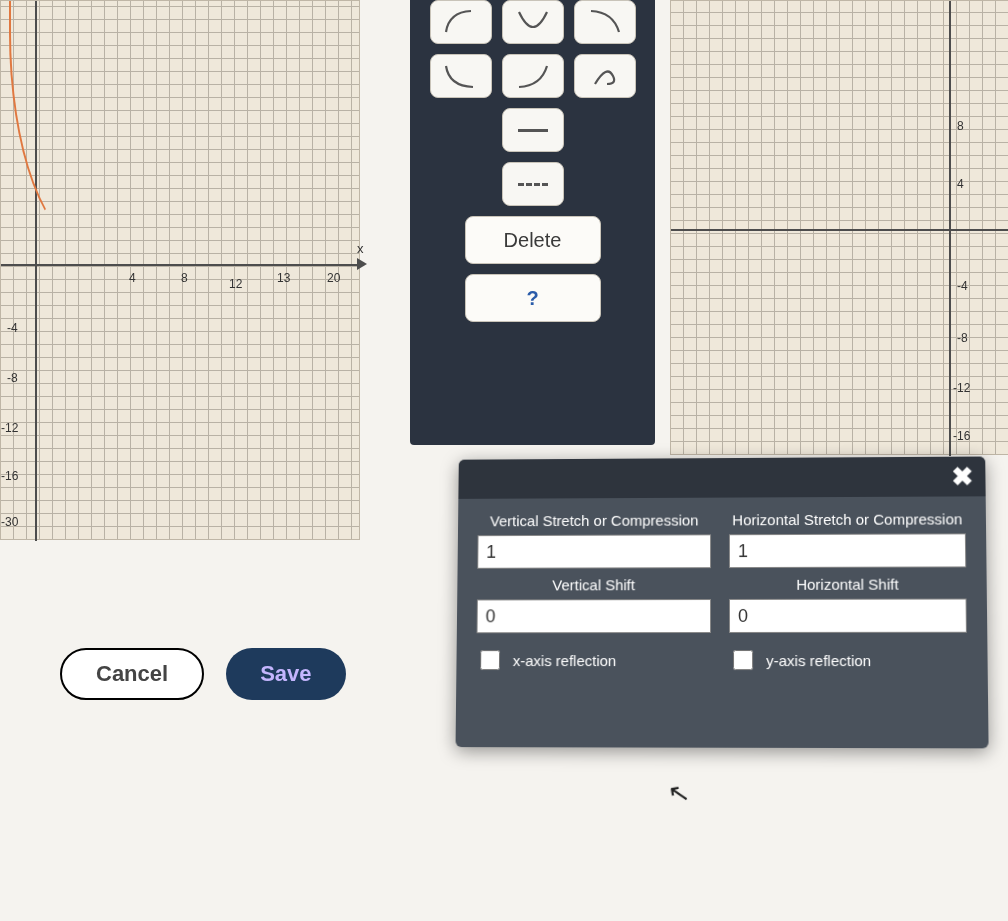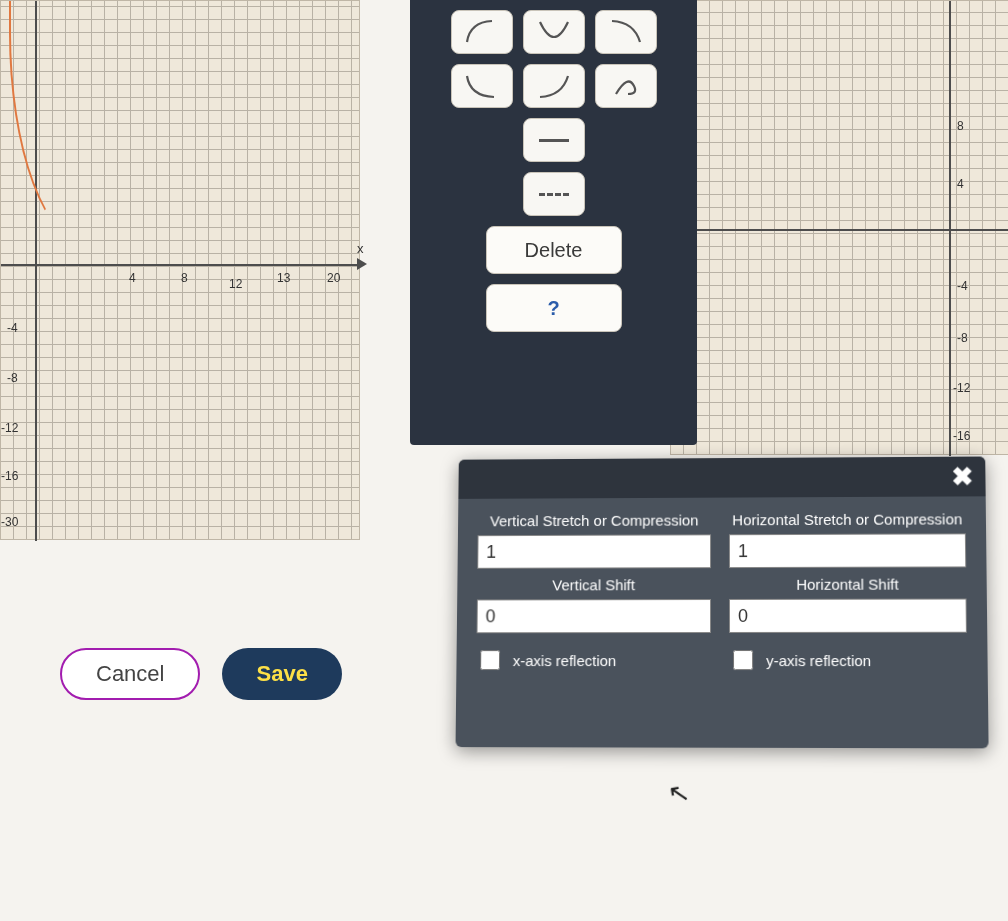--- a/index.html
+++ b/index.html
@@ -45,23 +45,23 @@
     position:absolute;
     top: 0; left: 8px; width: 80px; height: 245px;
     border-left: 2px solid #e07840;
     border-bottom: 2px solid transparent;
     border-radius: 0 0 0 90px / 0 0 0 240px;
     overflow:hidden;
   }
 
   
   .palette {
-    position:absolute; top:0; left:410px; width:287px; height:445px;
+    position:absolute; top:0; left:410px; width:245px; height:445px;
     background:var(--tool-dark);
-    padding:10px 13px 14px;
+    padding:0 13px 14px;
     border-radius:0 0 4px 4px;
     display:flex; flex-direction:column; align-items:center; gap:10px;
   }
   .pal-row { display:flex; gap:10px; }
   .pal-btn {
     width:62px; height:44px; background:#f8f7f3;
     border:1px solid #c9c4b9; border-radius:8px;
     display:flex; align-items:center; justify-content:center;
     font-size:20px; color:#555; cursor:pointer;
   }
@@ -98,22 +98,22 @@
   }
   .check-row { display:flex; align-items:center; gap:10px; font-size:15px; padding-top:6px;}
   .check-row input[type=checkbox]{ width:20px; height:20px; }
 
   
   .bottom-bar { position:absolute; top:648px; left:60px; display:flex; gap:22px; align-items:center;}
   .btn {
     height:52px; padding:0 34px; font-size:22px; border-radius:28px;
     display:flex; align-items:center; justify-content:center; cursor:pointer;
   }
-  .btn-outline { background:#fff; color:#444; border:2px solid #a21caf; }
-  .btn-primary { background:var(--navy); color:#fde047; border:none; font-weight:600; }
+  .btn-outline { background:#fff; color:#444; border:2px solid #000000;font-weight:bold; }
+  .btn-primary { background:var(--navy); color:#c4b5fd; border:none; font-weight:600; }
 
   
   .cursor-icon { position:absolute; top:778px; left:668px; font-size:26px; color:#222;
     transform: rotate(-10deg); }
 </style>
 </head>
 <body>
 
 <div class="graph graph-left">
   <div class="axis-y"></div>

